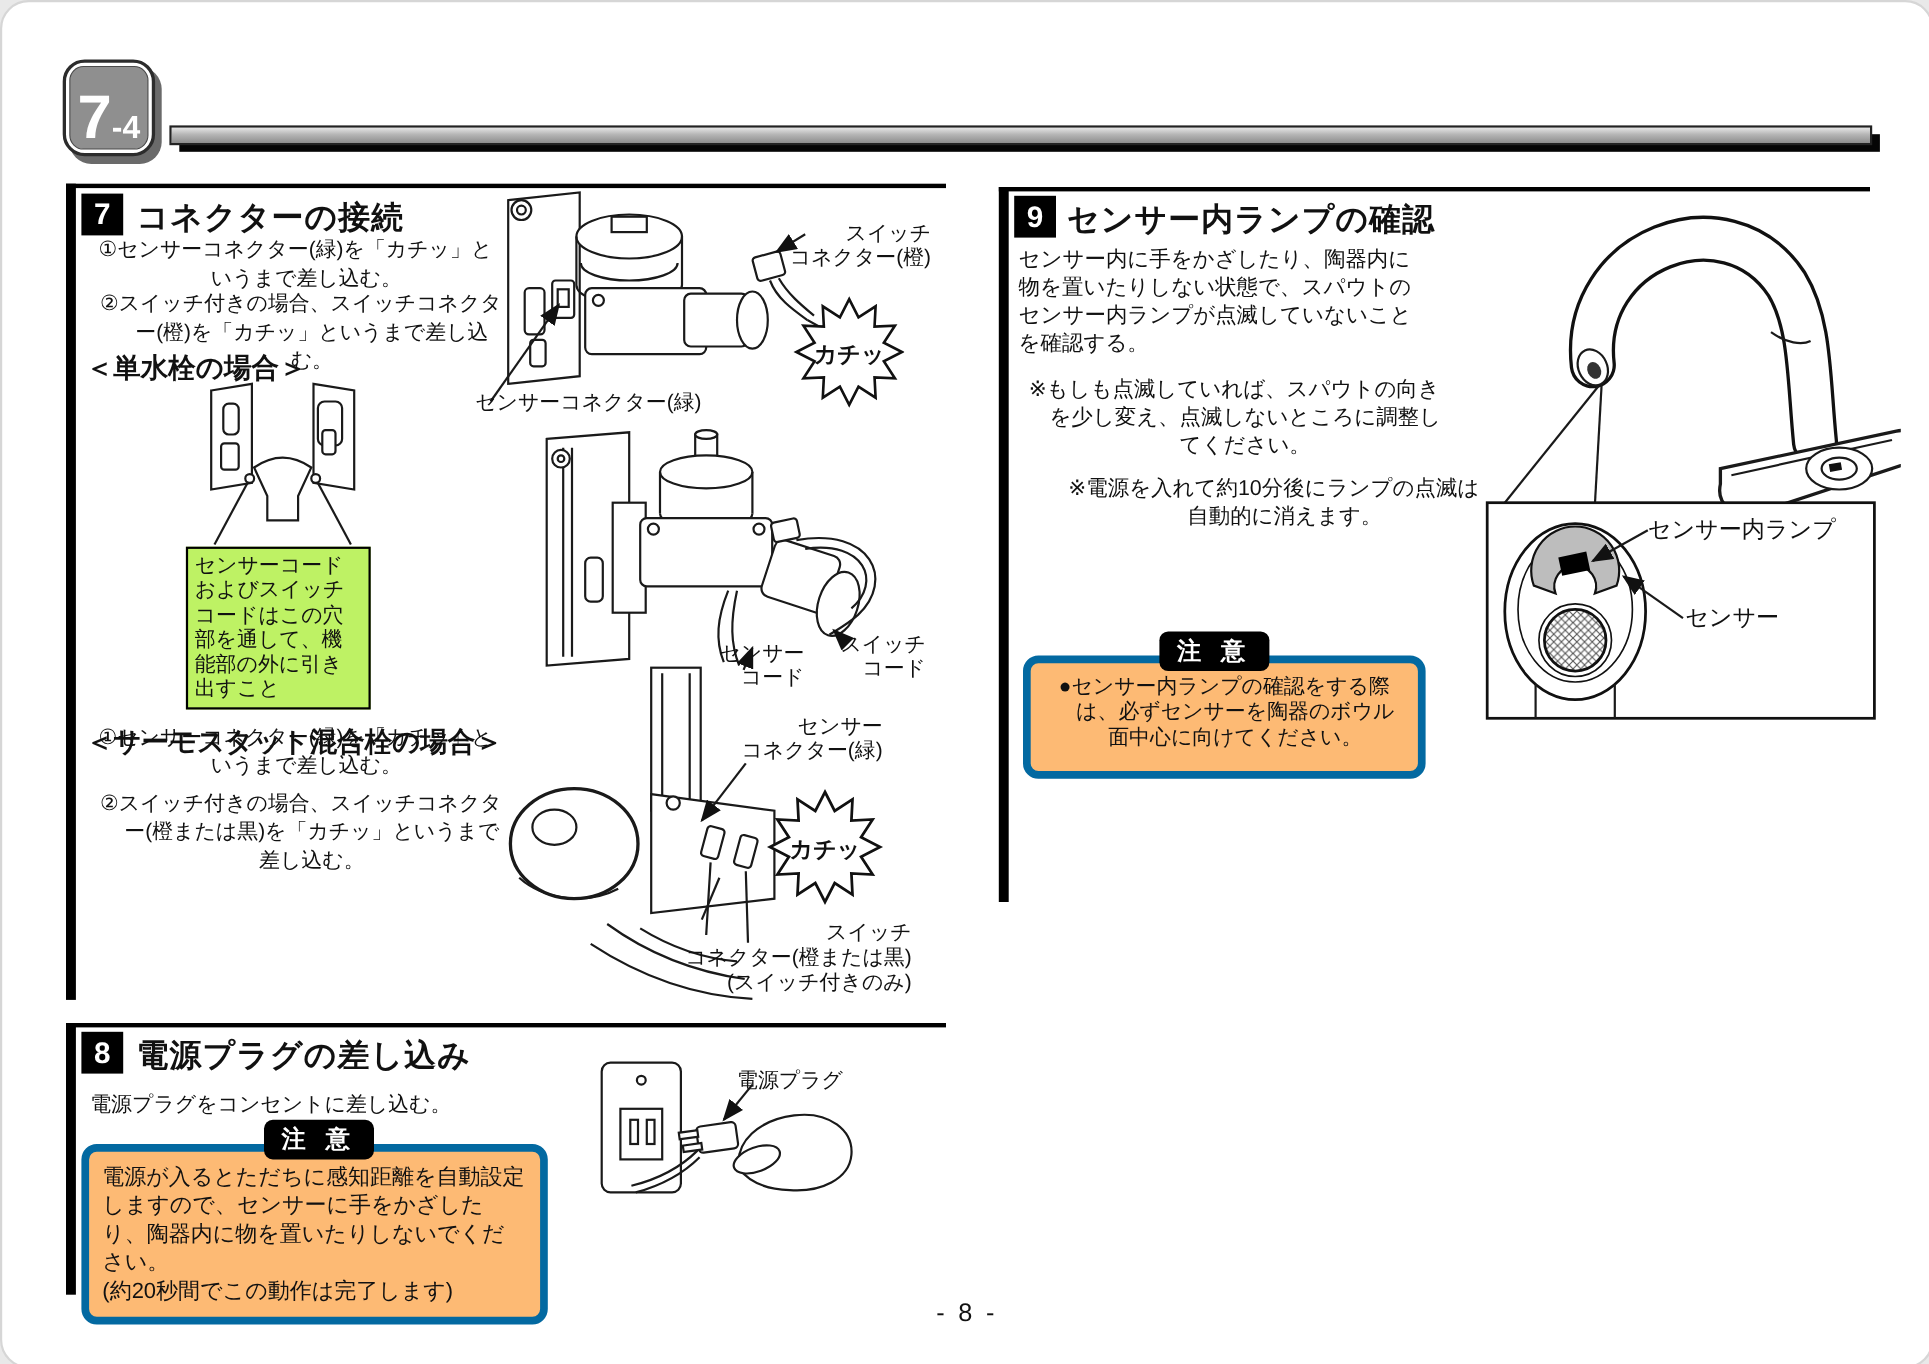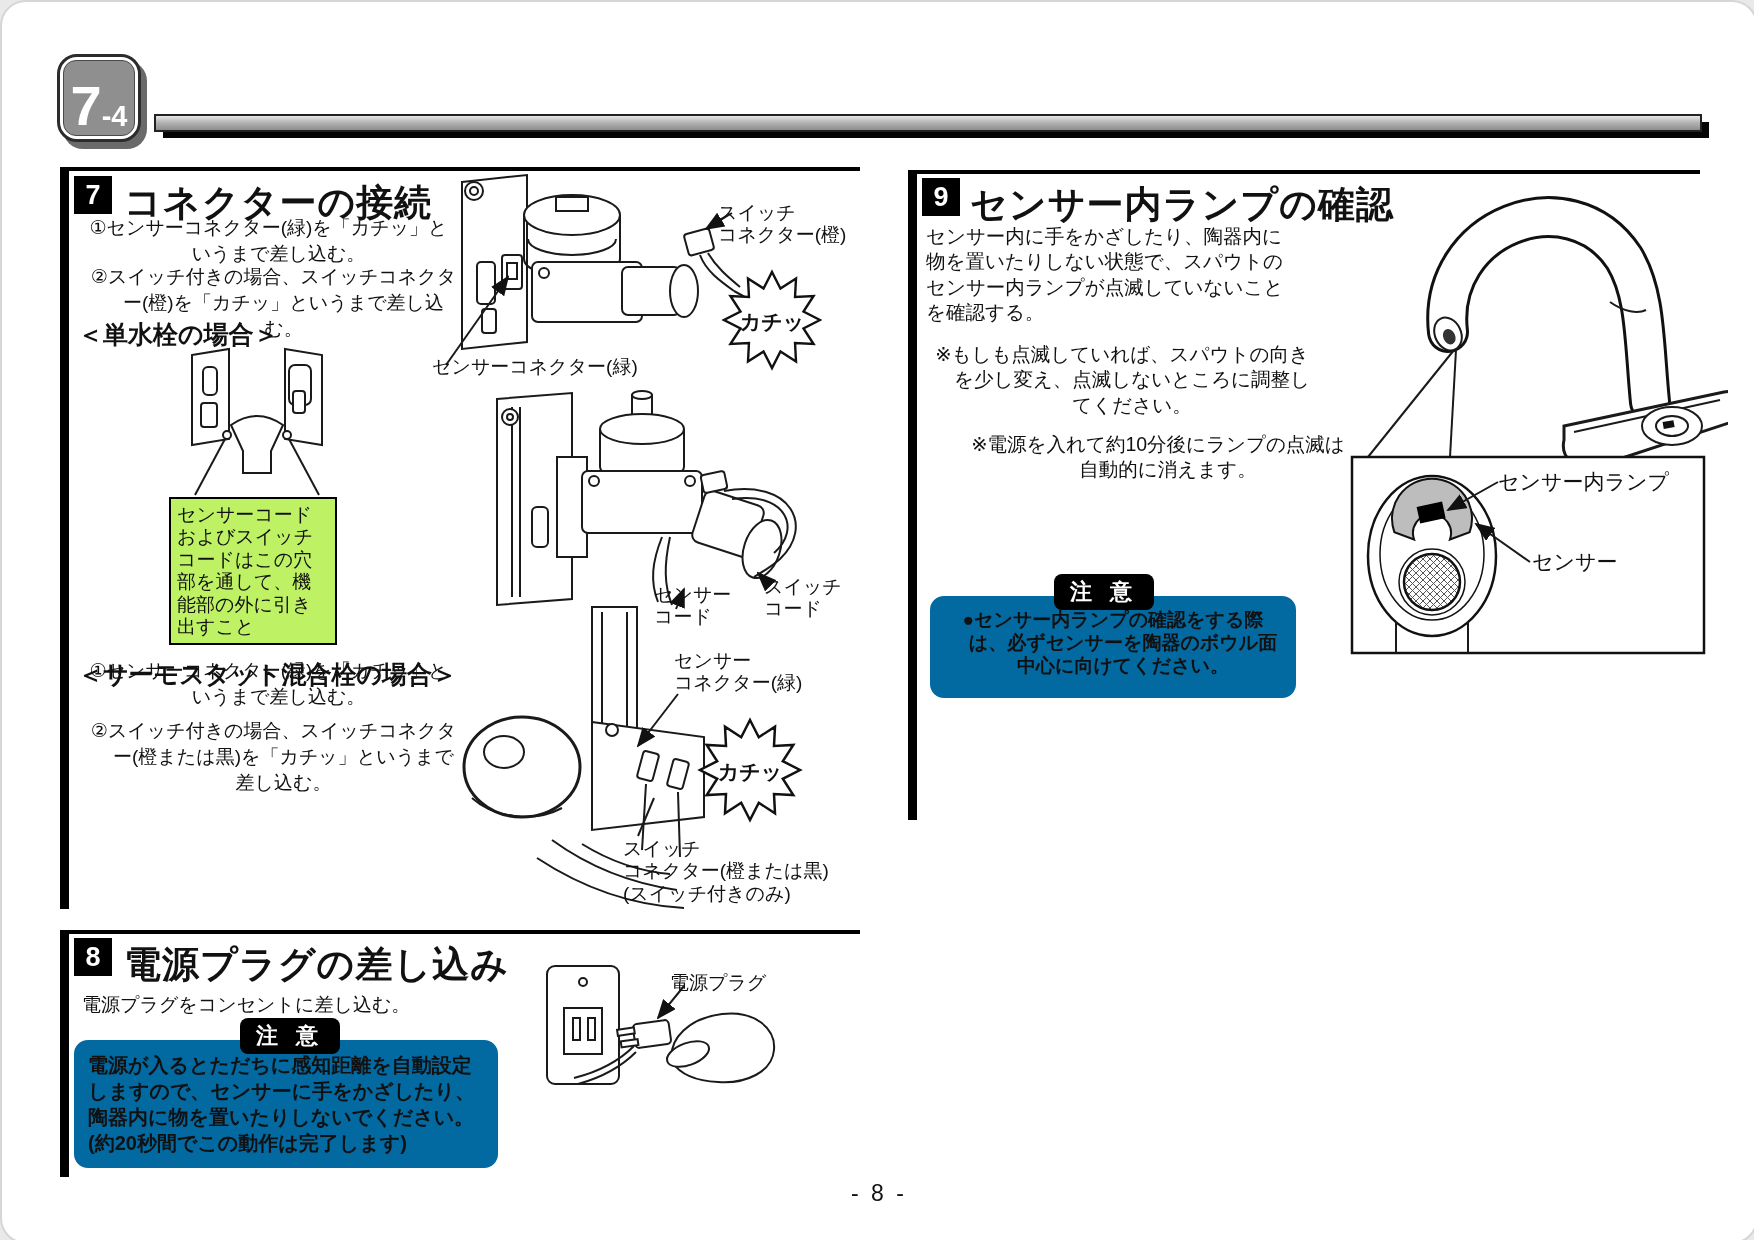--- a/index.html
+++ b/index.html
@@ -18,33 +18,33 @@
   .badge-small{font-size:29px;font-weight:bold;line-height:1.05;}
   
   .topbar{position:absolute;left:152px;top:112px;width:1548px;height:18px;box-sizing:border-box;
     background:linear-gradient(180deg,#e6e6e6 0%,#b5b5b5 45%,#8d8d8d 100%);
     border:2px solid #222;box-shadow:8px 7px 0 -1px #050505;}
   
   .sec-top{position:absolute;height:4px;background:#000;}
   .sec-bar{position:absolute;width:9px;background:#000;}
   .numbox{position:absolute;width:38px;height:38px;background:#000;color:#fff;
     display:flex;align-items:center;justify-content:center;font-size:27px;font-weight:bold;}
-  .sec-title{position:absolute;font-size:37px;font-weight:bold;letter-spacing:1px;}
+  .sec-title{position:absolute;font-size:29px;font-weight:bold;letter-spacing:1px;}
   .btxt{position:absolute;font-size:19px;line-height:1.36;}
   .btxt9{position:absolute;font-size:19.5px;line-height:1.3;}
   .hang{padding-left:20px;text-indent:-20px;text-align:center;}
   .sub-head{position:absolute;font-size:25px;font-weight:bold;}
   .callout{position:absolute;border:2px solid #000;background:#bef264;padding:5px 6px;
     font-size:19px;line-height:1.18;width:152px;}
-  .diag-label{position:absolute;font-size:19px;line-height:1.18;white-space:pre-line;}
+  .diag-label{position:absolute;font-size:19px;line-height:1.18;white-space:pre-line;text-align:right;}
   .burst-label{position:absolute;font-size:21px;font-weight:bold;width:90px;text-align:center;}
   .caution-badge{position:absolute;background:#000;color:#fff;border-radius:8px;
     font-size:22px;font-weight:bold;padding:3px 16px;letter-spacing:6px;}
-  .caution-box{position:absolute;background:#0369a1;border:2px solid #0369a1;border-radius:14px;
-    box-sizing:border-box;padding:10px 12px;font-weight:bold;}
+  .caution-box{position:absolute;background:#fdba74;border:7px solid #0369a1;border-radius:14px;
+    box-sizing:border-box;padding:10px 12px;font-weight:normal;}
   .caution-box .ct{white-space:pre-line;}
   .cb8{font-size:20px;line-height:1.3;}
   .cb9{font-size:19px;line-height:1.22;}
   .pageno{position:absolute;left:817px;top:1178px;width:120px;text-align:center;
     font-size:23px;letter-spacing:3px;}
   svg{display:block;}
   .ln{stroke:#1a1a1a;stroke-width:2;fill:none;}
   .shape{stroke:#1a1a1a;stroke-width:2;fill:#fff;}
   .shape3{stroke:#1a1a1a;stroke-width:3;fill:#fff;}
   .star{fill:#fff;stroke:#111;stroke-width:2.5;}

